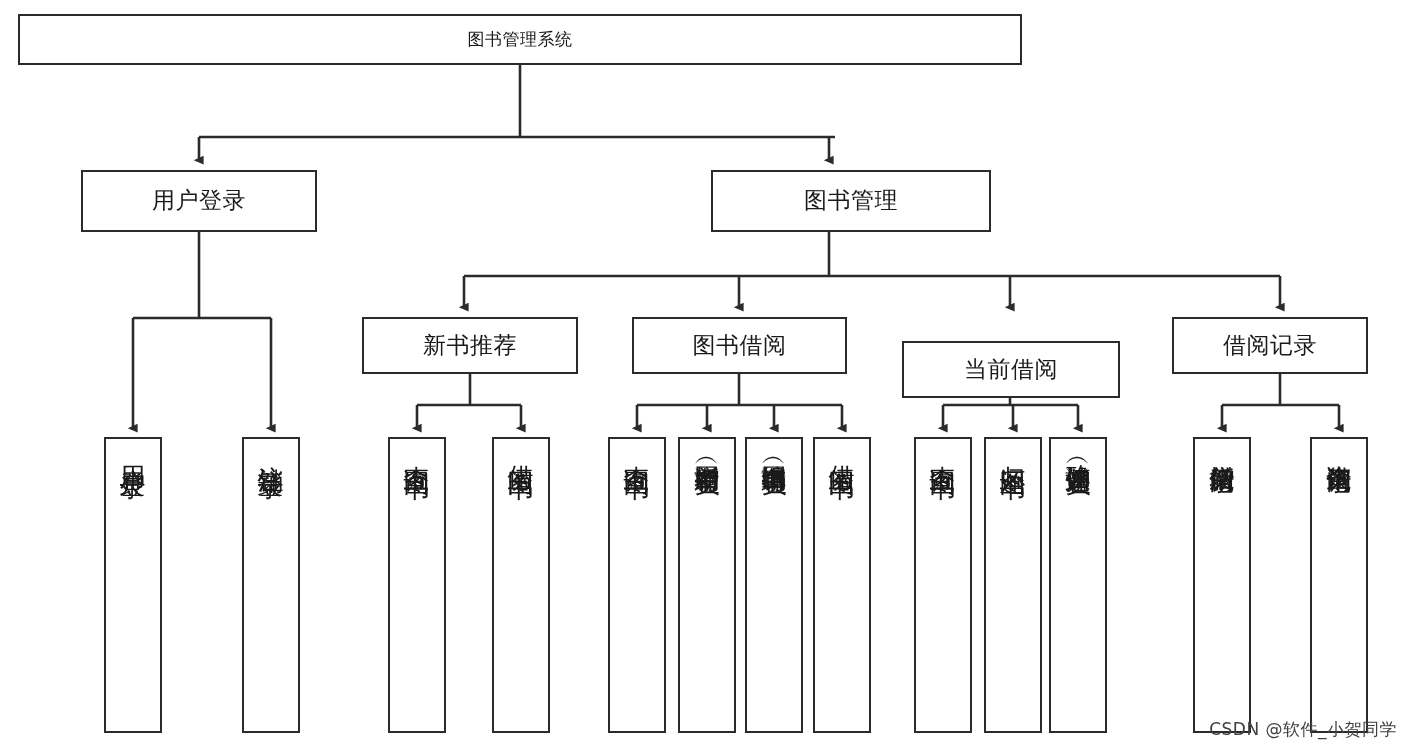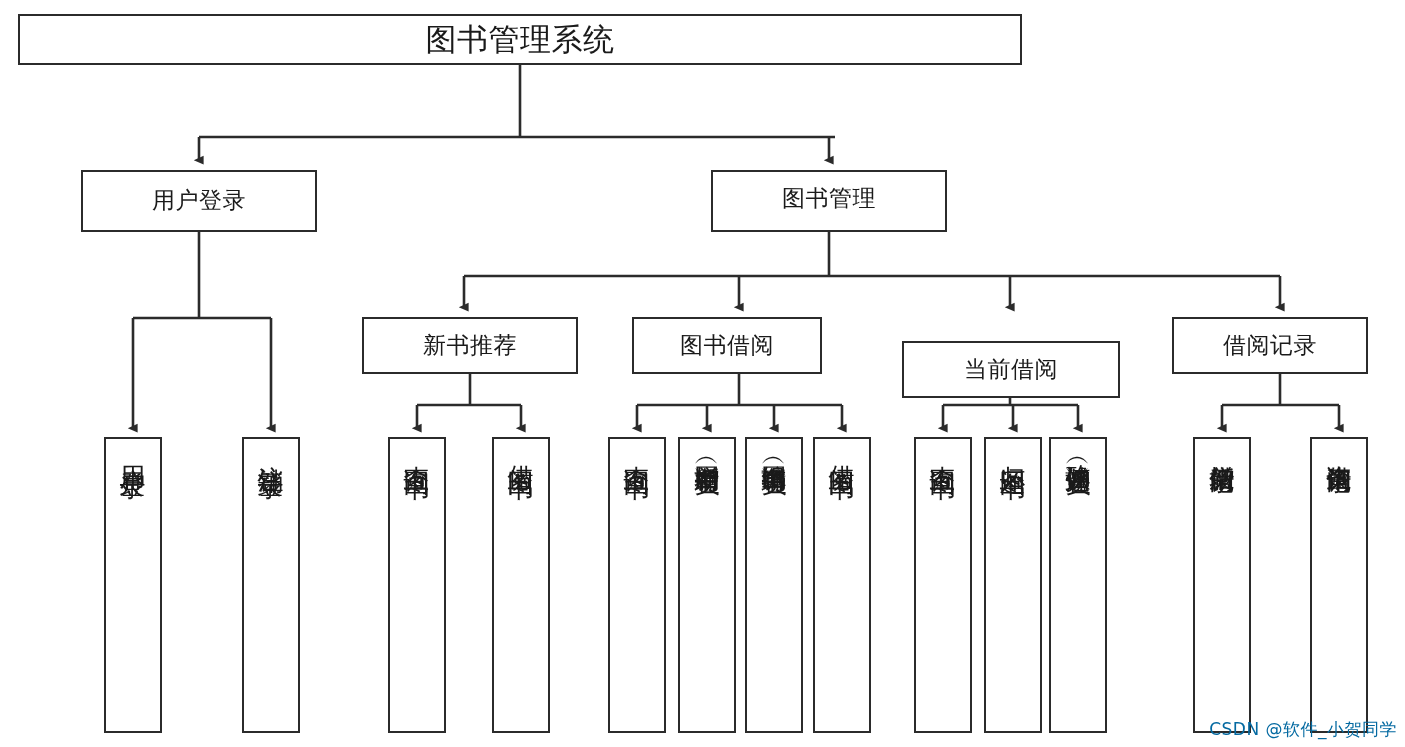--- a/index.html
+++ b/index.html
@@ -22,41 +22,41 @@
     justify-content:center;
     color:#1a1a1a;
     z-index:2;
   }
   .node .lbl{
     display:block;
     text-align:center;
     line-height:1.12;
     letter-spacing:0.5px;
   }
-  .root .lbl{font-size:31px;}
+  .root .lbl{font-size:17px;}
   .lvl2 .lbl{font-size:23px;}
   .lvl3 .lbl{font-size:23px;}
   .leaf{
     align-items:flex-start;
     padding-top:6px;
   }
   .leaf .lbl{
     writing-mode:vertical-rl;
     text-orientation:upright;
     font-size:26px;
     line-height:1.16;
     letter-spacing:3px;
     white-space:nowrap;
   }
   .leaf.tall .lbl{font-size:25px;letter-spacing:1px;}
   #watermark{
     position:absolute;
     right:8px;bottom:6px;
     font-size:17px;
-    color:#0369a1;
+    color:#404040;
     letter-spacing:0.5px;
     z-index:5;
     white-space:nowrap;
   }
 </style>
 </head>
 <body>
 
 <div id="canvas">
 
@@ -110,28 +110,28 @@
     </g>
   </svg>
 
   <div class="node root" style="left:18px;top:14px;width:1004px;height:51px;">
     <span class="lbl">图书管理系统</span>
   </div>
 
   <div class="node lvl2" style="left:81px;top:170px;width:236px;height:62px;">
     <span class="lbl">用户登录</span>
   </div>
-  <div class="node lvl2" style="left:711px;top:170px;width:236px;height:62px;font-family:Liberation Mono, monospace;">
+  <div class="node lvl2" style="left:711px;top:170px;width:280px;height:62px;">
     <span class="lbl">图书管理</span>
   </div>
 
   <div class="node lvl3" style="left:362px;top:317px;width:216px;height:57px;">
     <span class="lbl">新书推荐</span>
   </div>
-  <div class="node lvl3" style="left:632px;top:317px;width:190px;height:57px;">
+  <div class="node lvl3" style="left:632px;top:317px;width:215px;height:57px;">
     <span class="lbl">图书借阅</span>
   </div>
   <div class="node lvl3" style="left:902px;top:317px;width:218px;height:57px;margin-top:24px;">
     <span class="lbl">当前借阅</span>
   </div>
   <div class="node lvl3" style="left:1172px;top:317px;width:196px;height:57px;">
     <span class="lbl">借阅记录</span>
   </div>
 
   <div class="node leaf" style="left:104px;top:437px;width:58px;height:296px;">

